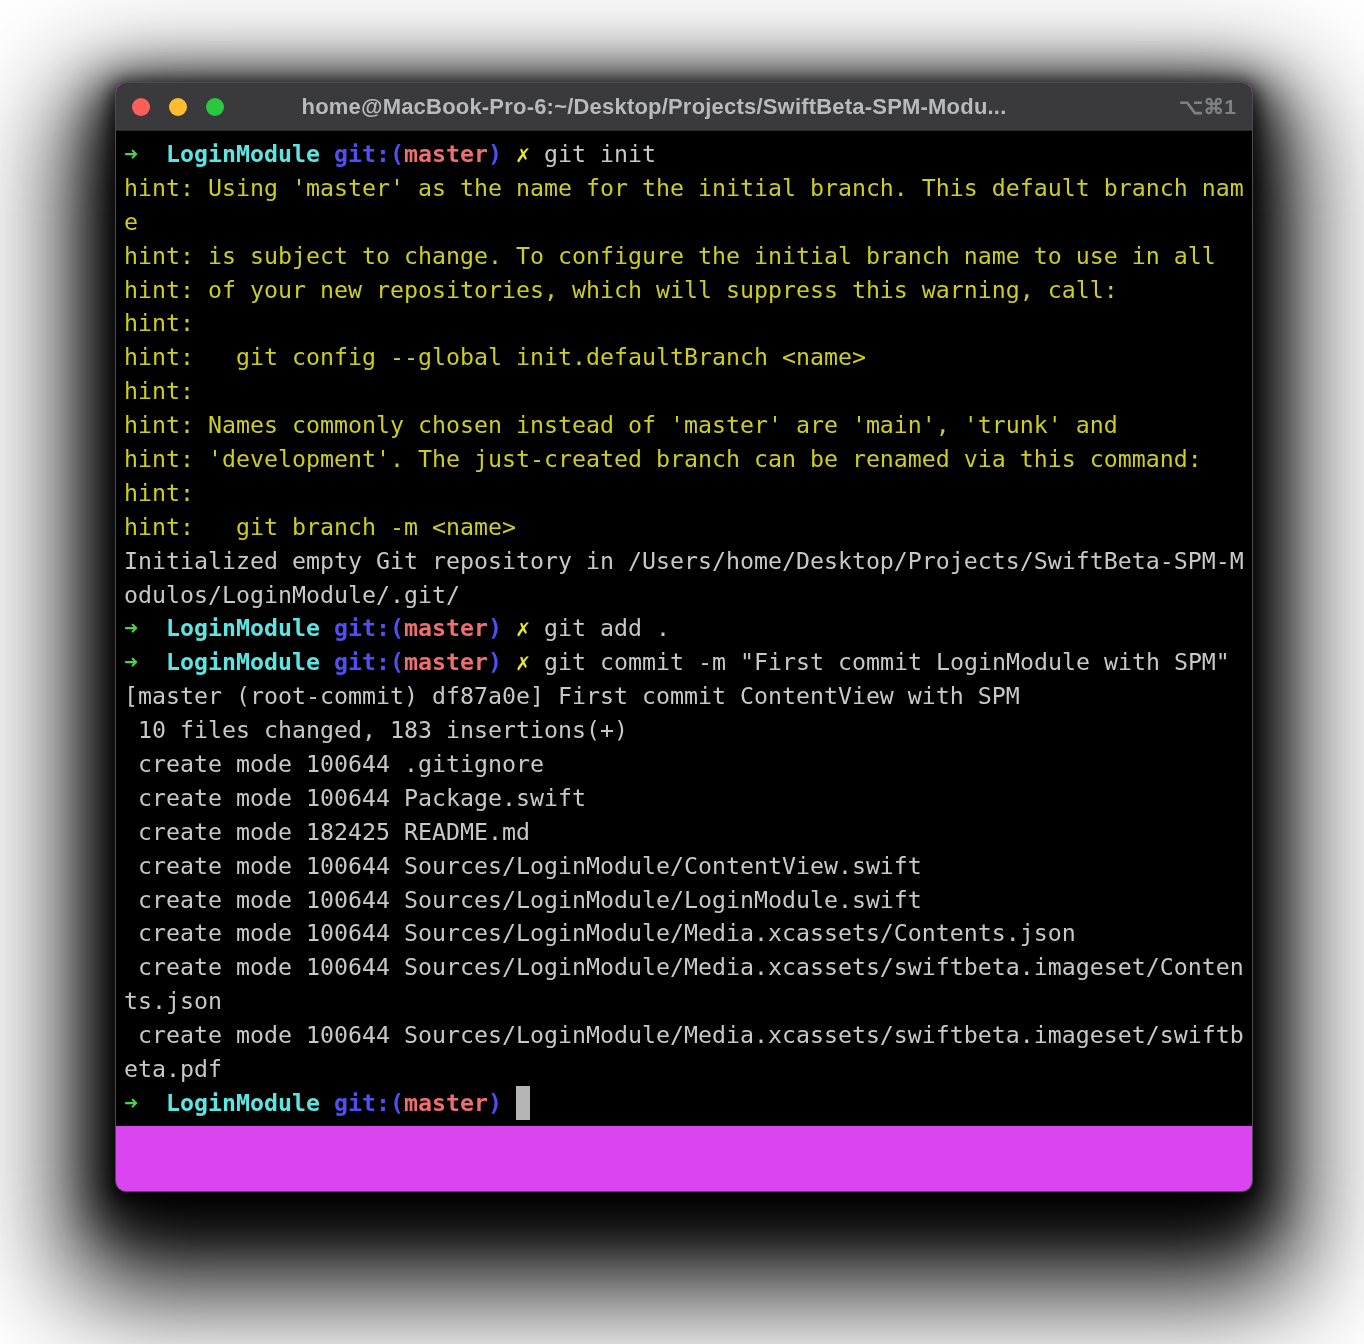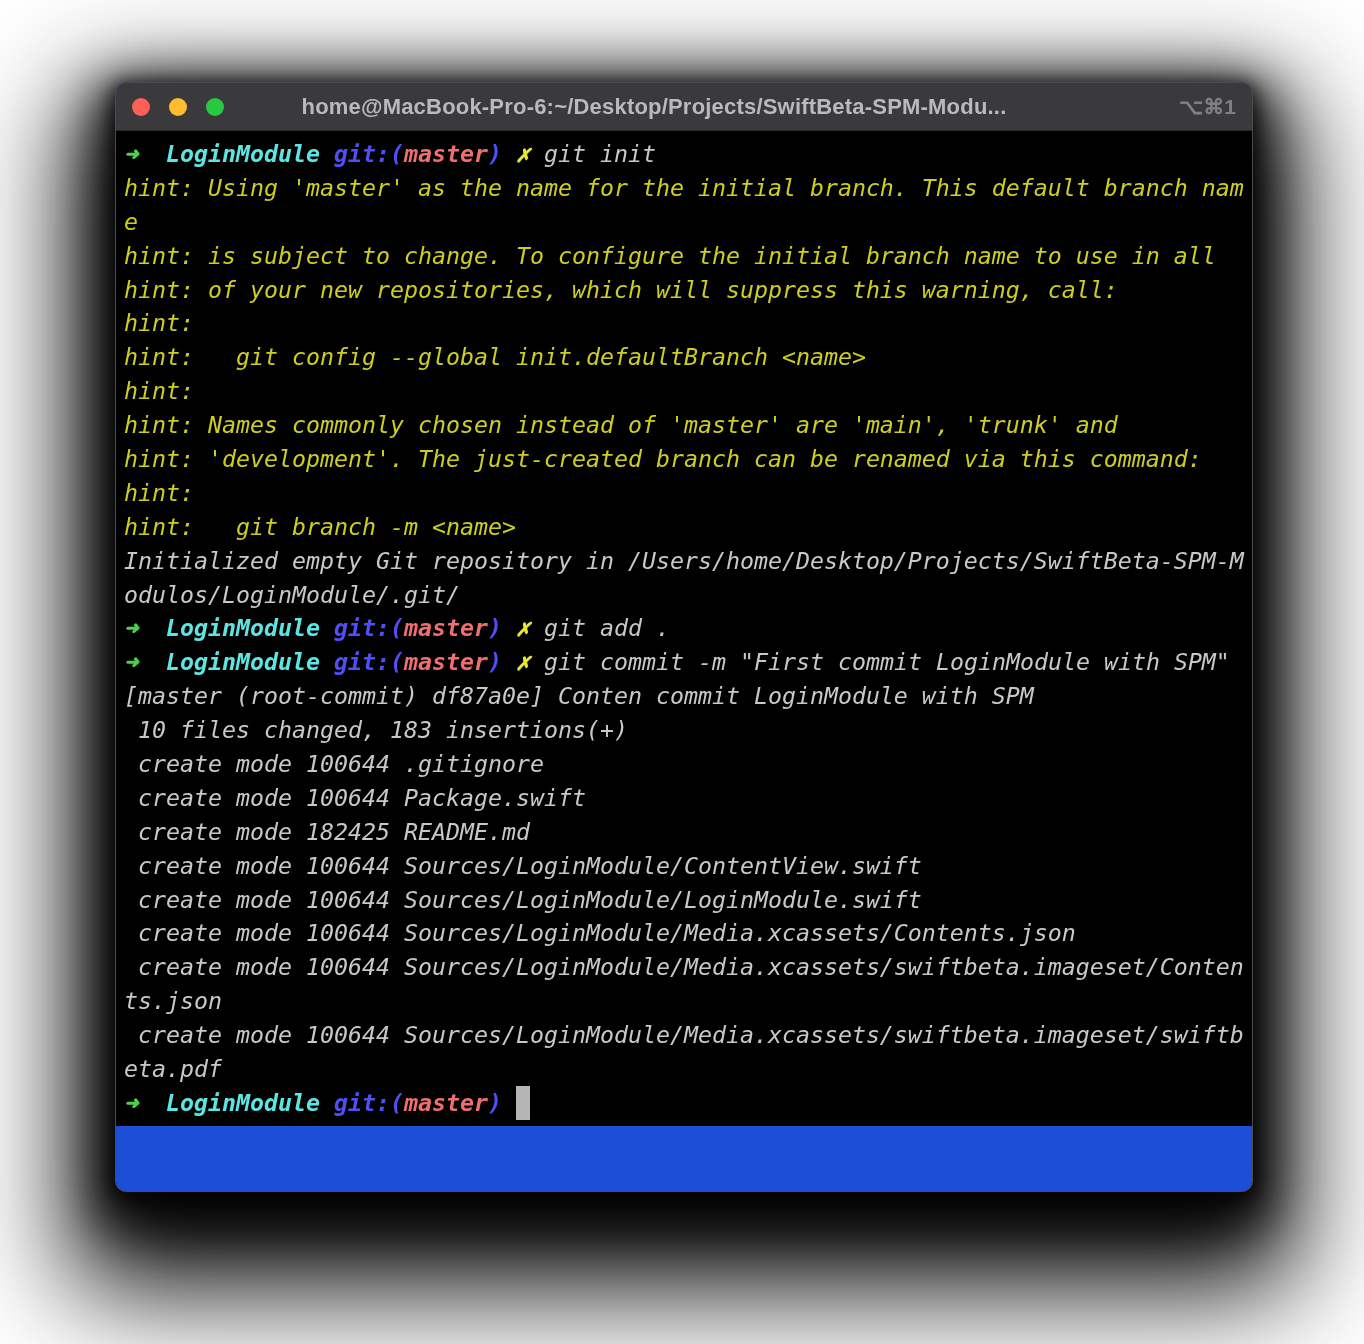--- a/index.html
+++ b/index.html
@@ -9,21 +9,21 @@
     position: relative;
     overflow: hidden;
     font-family: "Liberation Sans", sans-serif;
   }
   .window {
     position: absolute;
     left: 115px; top: 82px;
     width: 1138px; height: 1110px;
     box-sizing: border-box;
     border-radius: 11px;
-    background: #1d4ed8;
+    background: #d946ef;
     border: 1px solid #4c4c4e;
     box-shadow:
       0 55px 110px 45px rgba(0,0,0,0.93),
       0 18px 50px 18px rgba(0,0,0,0.85),
       0 4px 16px 4px rgba(0,0,0,0.6);
     overflow: hidden;
   }
   .titlebar {
     height: 48px;
     background: #3a3a3c;
@@ -58,21 +58,21 @@
     color: #7f8081;
     z-index: 2;
   }
   .termbody {
     padding: 6px 8px;
     background: #000000;
     font-family: "DejaVu Sans Mono", monospace;
     font-size: 23.25px;
     line-height: 33.9px;
   }
-  .line { white-space: pre; height: 33.9px; font-style: italic; }
+  .line { white-space: pre; height: 33.9px; }
   .line span { font-family: inherit; }
   .cursor-block { display: inline-block; }
 </style>
 </head>
 <body>
 
 <div class="window">
   <div class="titlebar" style="background: rgb(58, 58, 60);">
     <div class="lights">
       <div class="light" style="background: rgb(255, 95, 87);"></div>
@@ -92,21 +92,21 @@
       <div class="line"><span style="color: rgb(205, 205, 34);">hint:   git config --global init.defaultBranch &lt;name&gt;</span></div>
       <div class="line"><span style="color: rgb(205, 205, 34);">hint:</span></div>
       <div class="line"><span style="color: rgb(205, 205, 34); text-align: right;">hint: Names commonly chosen instead of 'master' are 'main', 'trunk' and</span></div>
       <div class="line"><span style="color: rgb(205, 205, 34);">hint: 'development'. The just-created branch can be renamed via this command:</span></div>
       <div class="line"><span style="color: rgb(205, 205, 34);">hint:</span></div>
       <div class="line"><span style="color: rgb(205, 205, 34);">hint:   git branch -m &lt;name&gt;</span></div>
       <div class="line"><span style="color: rgb(200, 200, 200);">Initialized empty Git repository in /Users/home/Desktop/Projects/SwiftBeta-SPM-M</span></div>
       <div class="line"><span style="color: rgb(200, 200, 200);">odulos/LoginModule/.git/</span></div>
       <div class="line"><span style="color: rgb(74, 210, 74); font-weight: bold;">➜</span><span style="color: rgb(200, 200, 200);">  </span><span style="color: rgb(92, 230, 227); font-weight: bold;">LoginModule</span><span style="color: rgb(200, 200, 200);"> </span><span style="color: rgb(79, 79, 245); font-weight: bold;">git:(</span><span style="color: rgb(239, 110, 110); font-weight: bold;">master</span><span style="color: rgb(79, 79, 245); font-weight: bold;">)</span><span style="color: rgb(200, 200, 200);"> </span><span style="color: rgb(231, 231, 52); font-weight: bold;">✗</span><span style="color: rgb(200, 200, 200);"> git add .</span></div>
       <div class="line"><span style="color: rgb(74, 210, 74); font-weight: bold;">➜</span><span style="color: rgb(200, 200, 200);">  </span><span style="color: rgb(92, 230, 227); font-weight: bold;">LoginModule</span><span style="color: rgb(200, 200, 200);"> </span><span style="color: rgb(79, 79, 245); font-weight: bold;">git:(</span><span style="color: rgb(239, 110, 110); font-weight: bold;">master</span><span style="color: rgb(79, 79, 245); font-weight: bold;">)</span><span style="color: rgb(200, 200, 200);"> </span><span style="color: rgb(231, 231, 52); font-weight: bold;">✗</span><span style="color: rgb(200, 200, 200);"> git commit -m "First commit LoginModule with SPM"</span></div>
-      <div class="line"><span style="color: rgb(200, 200, 200);">[master (root-commit) df87a0e] Conten commit LoginModule with SPM</span></div>
+      <div class="line"><span style="color: rgb(200, 200, 200);">[master (root-commit) df87a0e] First commit ContentView with SPM</span></div>
       <div class="line"><span style="color: rgb(200, 200, 200);"> 10 files changed, 183 insertions(+)</span></div>
       <div class="line"><span style="color: rgb(200, 200, 200);"> create mode 100644 .gitignore</span></div>
       <div class="line"><span style="color: rgb(200, 200, 200);"> create mode 100644 Package.swift</span></div>
       <div class="line"><span style="color: rgb(200, 200, 200);"> create mode 182425 README.md</span></div>
       <div class="line"><span style="color: rgb(200, 200, 200);"> create mode 100644 Sources/LoginModule/ContentView.swift</span></div>
       <div class="line"><span style="color: rgb(200, 200, 200);"> create mode 100644 Sources/LoginModule/LoginModule.swift</span></div>
       <div class="line"><span style="color: rgb(200, 200, 200);"> create mode 100644 Sources/LoginModule/Media.xcassets/Contents.json</span></div>
       <div class="line"><span style="color: rgb(200, 200, 200);"> create mode 100644 Sources/LoginModule/Media.xcassets/swiftbeta.imageset/Conten</span></div>
       <div class="line"><span style="color: rgb(200, 200, 200);">ts.json</span></div>
       <div class="line"><span style="color: rgb(200, 200, 200);"> create mode 100644 Sources/LoginModule/Media.xcassets/swiftbeta.imageset/swiftb</span></div>

